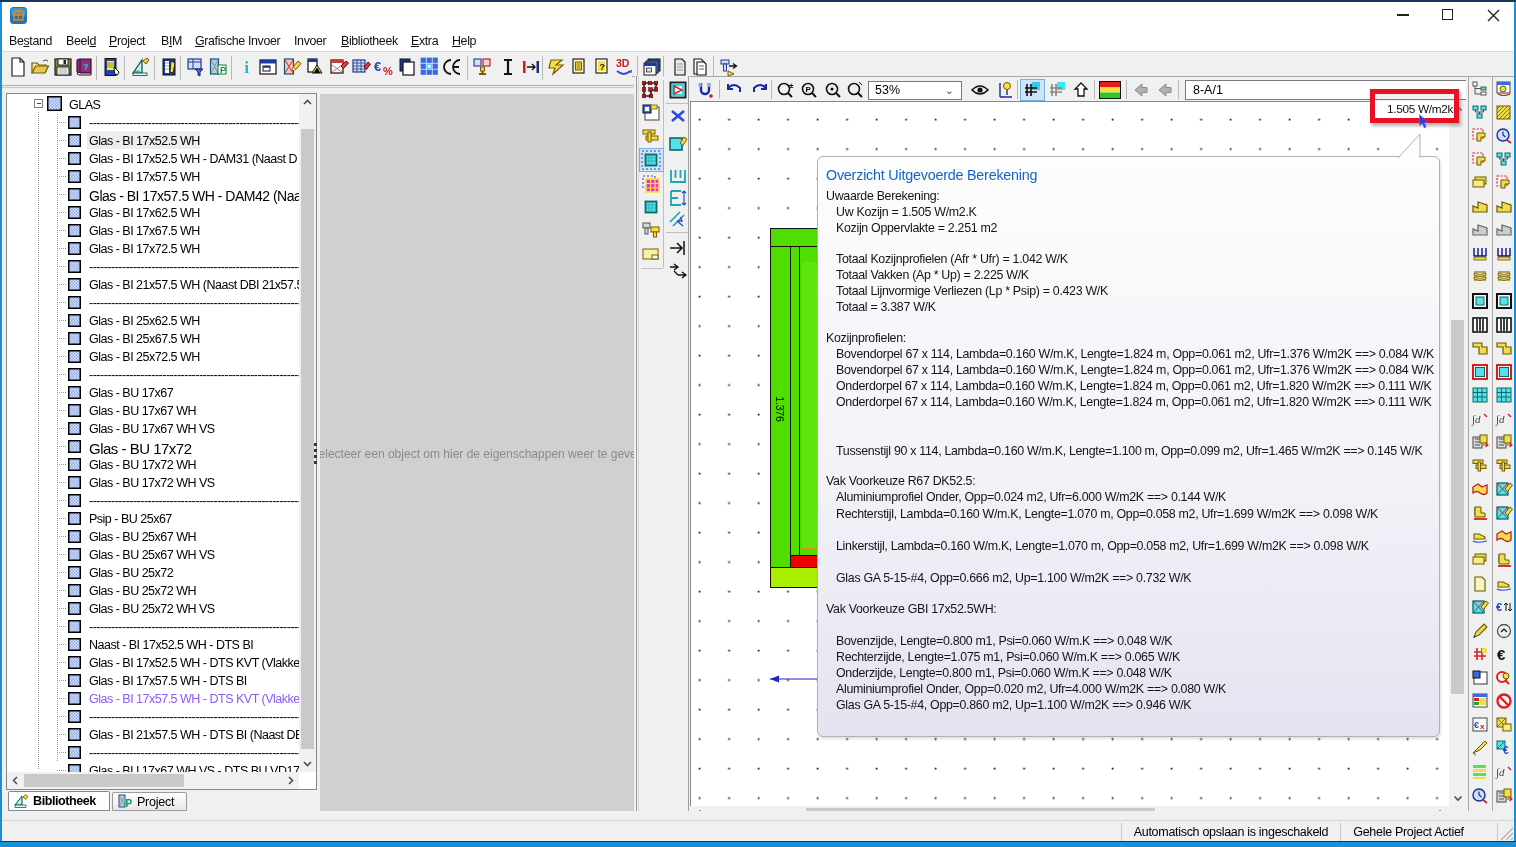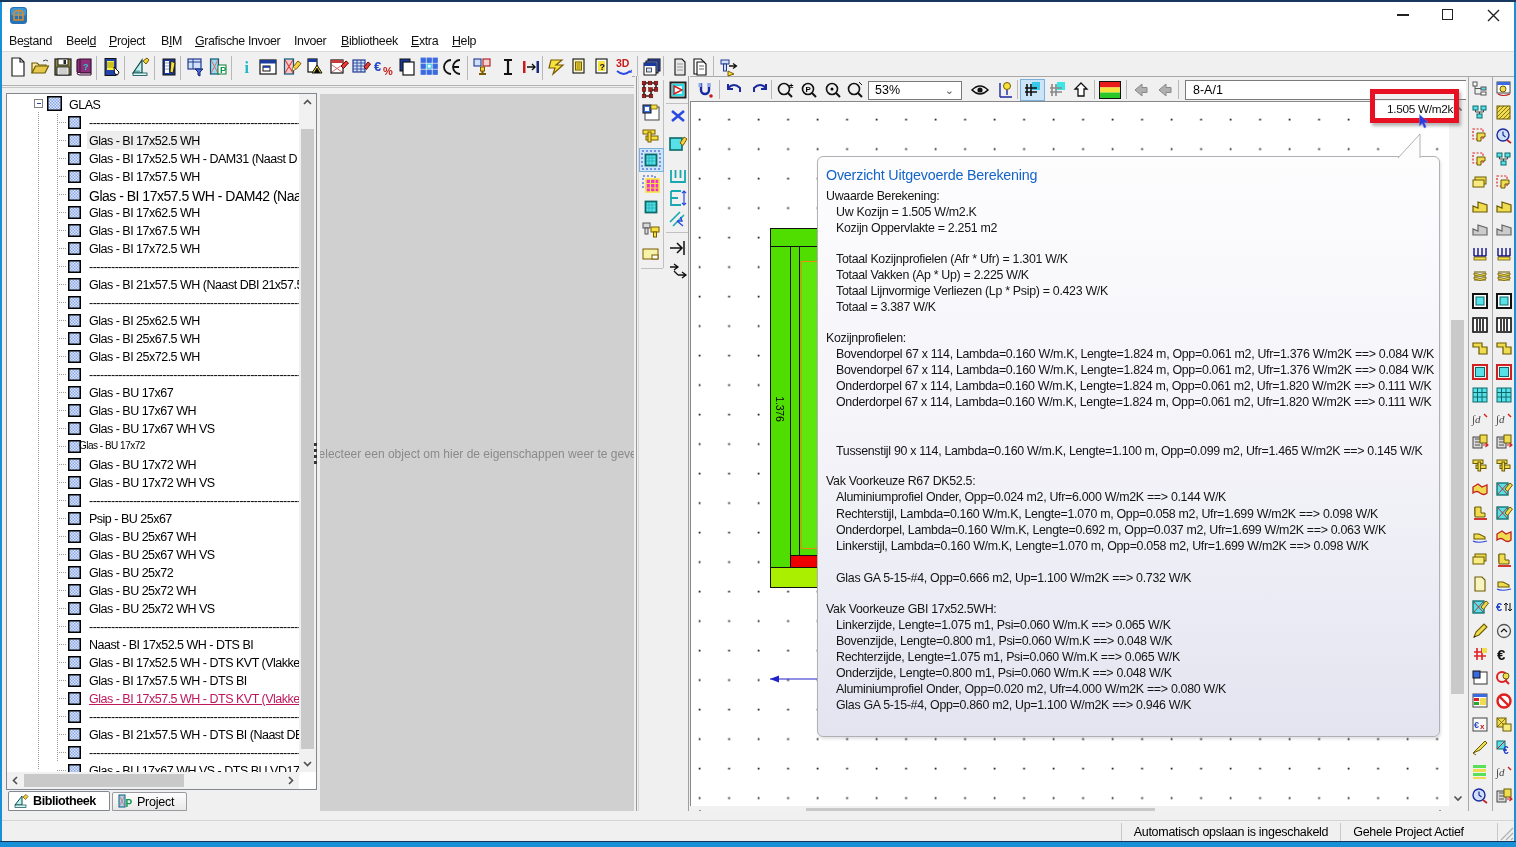--- a/index.html
+++ b/index.html
@@ -442,21 +442,21 @@
 <div style="position:absolute;left:61px;top:345px;width:13px;height:13px;"><svg width="13" height="13" xmlns="http://www.w3.org/2000/svg">
           <defs>
             <pattern id="hb" width="3" height="3" patternUnits="userSpaceOnUse">
               <rect width="3" height="3" fill="#dce6fa"></rect>
               <rect width="1.5" height="1.5" fill="#8aa8e8"></rect>
               <rect x="1.5" y="1.5" width="1.5" height="1.5" fill="#8aa8e8"></rect>
             </pattern>
           </defs>
           <rect x="0.75" y="0.75" width="11.5" height="11.5" fill="url(#hb)" stroke="#000" stroke-width="1.5"></rect>
         </svg></div>
-<div style="position:absolute;left:72px;top:344px;width:220px;height:16px;font-size:10px;letter-spacing:-0.5px;color:#000;white-space:nowrap;padding-top:1.5px;">Glas - BU 17x72</div>
+<div style="position:absolute;left:82px;top:344px;width:220px;height:16px;font-size:15px;letter-spacing:-0.5px;color:#000;white-space:nowrap;padding-top:1.5px;">Glas - BU 17x72</div>
 <div style="position:absolute;left:50px;top:370px;width:10px;height:1px;background-image:repeating-linear-gradient(to right,#9a9a9a 0 1px,transparent 1px 2px);"></div>
 <div style="position:absolute;left:61px;top:363px;width:13px;height:13px;"><svg width="13" height="13" xmlns="http://www.w3.org/2000/svg">
           <defs>
             <pattern id="hb" width="3" height="3" patternUnits="userSpaceOnUse">
               <rect width="3" height="3" fill="#dce6fa"></rect>
               <rect width="1.5" height="1.5" fill="#8aa8e8"></rect>
               <rect x="1.5" y="1.5" width="1.5" height="1.5" fill="#8aa8e8"></rect>
             </pattern>
           </defs>
           <rect x="0.75" y="0.75" width="11.5" height="11.5" fill="url(#hb)" stroke="#000" stroke-width="1.5"></rect>
@@ -610,21 +610,21 @@
 <div style="position:absolute;left:61px;top:597px;width:13px;height:13px;"><svg width="13" height="13" xmlns="http://www.w3.org/2000/svg">
           <defs>
             <pattern id="hb" width="3" height="3" patternUnits="userSpaceOnUse">
               <rect width="3" height="3" fill="#dce6fa"></rect>
               <rect width="1.5" height="1.5" fill="#8aa8e8"></rect>
               <rect x="1.5" y="1.5" width="1.5" height="1.5" fill="#8aa8e8"></rect>
             </pattern>
           </defs>
           <rect x="0.75" y="0.75" width="11.5" height="11.5" fill="url(#hb)" stroke="#000" stroke-width="1.5"></rect>
         </svg></div>
-<div style="position:absolute;left:82px;top:596px;width:220px;height:16px;font-size:12.5px;letter-spacing:-0.5px;color:#be185d;white-space:nowrap;padding-top:1.5px;text-decoration:underline;">Glas - BI 17x57.5 WH - DTS KVT (Vlakke</div>
+<div style="position:absolute;left:82px;top:596px;width:220px;height:16px;font-size:12.5px;letter-spacing:-0.5px;color:#8b5cf6;white-space:nowrap;padding-top:1.5px;">Glas - BI 17x57.5 WH - DTS KVT (Vlakke</div>
 <div style="position:absolute;left:50px;top:622px;width:10px;height:1px;background-image:repeating-linear-gradient(to right,#9a9a9a 0 1px,transparent 1px 2px);"></div>
 <div style="position:absolute;left:61px;top:615px;width:13px;height:13px;"><svg width="13" height="13" xmlns="http://www.w3.org/2000/svg">
           <defs>
             <pattern id="hb" width="3" height="3" patternUnits="userSpaceOnUse">
               <rect width="3" height="3" fill="#dce6fa"></rect>
               <rect width="1.5" height="1.5" fill="#8aa8e8"></rect>
               <rect x="1.5" y="1.5" width="1.5" height="1.5" fill="#8aa8e8"></rect>
             </pattern>
           </defs>
           <rect x="0.75" y="0.75" width="11.5" height="11.5" fill="url(#hb)" stroke="#000" stroke-width="1.5"></rect>
@@ -908,38 +908,36 @@
 <div style="position:absolute;left:806px;top:808px;width:349px;height:12px;background:#c9c9c9;"></div>
 <div style="position:absolute;left:817px;top:156px;width:623px;height:581px;background:linear-gradient(#fdfdfe, #f2f2f8 55%, #e4e4f1);border:1px solid #b0b0b6;border-radius:6px;box-shadow:1px 2px 3px rgba(0,0,0,0.12);"></div>
 <div style="position:absolute;left:1396px;top:132px;width:28px;height:27px;"><svg width="28" height="27" viewBox="0 0 28 27" xmlns="http://www.w3.org/2000/svg">
         <path d="M2 26 L24 2 L24 26 Z" fill="#fdfdfe" stroke="#fdfdfe"></path>
         <path d="M2 26 L24 2 L24 26" fill="none" stroke="#b0b0b6" stroke-width="1"></path>
       </svg></div>
 <div style="position:absolute;left:826px;top:167px;width:500px;height:18px;font-size:14.3px;color:#1464c8;letter-spacing:-0.2px;">Overzicht Uitgevoerde Berekening</div>
 <div style="position:absolute;left:826px;top:189px;width:625px;height:16px;font-size:12.4px;color:#141414;white-space:nowrap;letter-spacing:-0.3px;">Uwaarde Berekening:</div>
 <div style="position:absolute;left:836px;top:205.1px;width:625px;height:16px;font-size:12.4px;color:#141414;white-space:nowrap;letter-spacing:-0.3px;">Uw Kozijn = 1.505 W/m2.K</div>
 <div style="position:absolute;left:836px;top:221.2px;width:625px;height:16px;font-size:12.4px;color:#141414;white-space:nowrap;letter-spacing:-0.3px;">Kozijn Oppervlakte = 2.251 m2</div>
-<div style="position:absolute;left:836px;top:251.89999999999998px;width:625px;height:16px;font-size:12.4px;color:#141414;white-space:nowrap;letter-spacing:-0.3px;">Totaal Kozijnprofielen (Afr * Ufr) = 1.301 W/K</div>
+<div style="position:absolute;left:836px;top:251.89999999999998px;width:625px;height:16px;font-size:12.4px;color:#141414;white-space:nowrap;letter-spacing:-0.3px;">Totaal Kozijnprofielen (Afr * Ufr) = 1.042 W/K</div>
 <div style="position:absolute;left:836px;top:268.0px;width:625px;height:16px;font-size:12.4px;color:#141414;white-space:nowrap;letter-spacing:-0.3px;">Totaal Vakken (Ap * Up) = 2.225 W/K</div>
 <div style="position:absolute;left:836px;top:284.1px;width:625px;height:16px;font-size:12.4px;color:#141414;white-space:nowrap;letter-spacing:-0.3px;">Totaal Lijnvormige Verliezen (Lp * Psip) = 0.423 W/K</div>
 <div style="position:absolute;left:836px;top:300.20000000000005px;width:625px;height:16px;font-size:12.4px;color:#141414;white-space:nowrap;letter-spacing:-0.3px;">Totaal = 3.387 W/K</div>
 <div style="position:absolute;left:826px;top:330.9000000000001px;width:625px;height:16px;font-size:12.4px;color:#141414;white-space:nowrap;letter-spacing:-0.3px;">Kozijnprofielen:</div>
 <div style="position:absolute;left:836px;top:347.0000000000001px;width:625px;height:16px;font-size:12.4px;color:#141414;white-space:nowrap;letter-spacing:-0.3px;">Bovendorpel 67 x 114, Lambda=0.160 W/m.K, Lengte=1.824 m, Opp=0.061 m2, Ufr=1.376 W/m2K ==&gt; 0.084 W/K</div>
 <div style="position:absolute;left:836px;top:363.10000000000014px;width:625px;height:16px;font-size:12.4px;color:#141414;white-space:nowrap;letter-spacing:-0.3px;">Bovendorpel 67 x 114, Lambda=0.160 W/m.K, Lengte=1.824 m, Opp=0.061 m2, Ufr=1.376 W/m2K ==&gt; 0.084 W/K</div>
 <div style="position:absolute;left:836px;top:379.20000000000016px;width:625px;height:16px;font-size:12.4px;color:#141414;white-space:nowrap;letter-spacing:-0.3px;">Onderdorpel 67 x 114, Lambda=0.160 W/m.K, Lengte=1.824 m, Opp=0.061 m2, Ufr=1.820 W/m2K ==&gt; 0.111 W/K</div>
 <div style="position:absolute;left:836px;top:395.3000000000002px;width:625px;height:16px;font-size:12.4px;color:#141414;white-space:nowrap;letter-spacing:-0.3px;">Onderdorpel 67 x 114, Lambda=0.160 W/m.K, Lengte=1.824 m, Opp=0.061 m2, Ufr=1.820 W/m2K ==&gt; 0.111 W/K</div>
 <div style="position:absolute;left:836px;top:443.60000000000025px;width:625px;height:16px;font-size:12.4px;color:#141414;white-space:nowrap;letter-spacing:-0.3px;">Tussenstijl 90 x 114, Lambda=0.160 W/m.K, Lengte=1.100 m, Opp=0.099 m2, Ufr=1.465 W/m2K ==&gt; 0.145 W/K</div>
 <div style="position:absolute;left:826px;top:474.3000000000003px;width:625px;height:16px;font-size:12.4px;color:#141414;white-space:nowrap;letter-spacing:-0.3px;">Vak Voorkeuze R67 DK52.5:</div>
 <div style="position:absolute;left:836px;top:490.4000000000003px;width:625px;height:16px;font-size:12.4px;color:#141414;white-space:nowrap;letter-spacing:-0.3px;">Aluminiumprofiel Onder, Opp=0.024 m2, Ufr=6.000 W/m2K ==&gt; 0.144 W/K</div>
 <div style="position:absolute;left:836px;top:506.50000000000034px;width:625px;height:16px;font-size:12.4px;color:#141414;white-space:nowrap;letter-spacing:-0.3px;">Rechterstijl, Lambda=0.160 W/m.K, Lengte=1.070 m, Opp=0.058 m2, Ufr=1.699 W/m2K ==&gt; 0.098 W/K</div>
-<div style="position:absolute;left:836px;top:522.6000000000004px;width:625px;height:16px;font-size:12.4px;color:#141414;white-space:nowrap;letter-spacing:-0.3px;">Onderdorpel, Lambda=0.160 W/m.K, Lengte=0.692 m, Opp=0.037 m2, Ufr=1.699 W/m2K ==&gt; 0.063 W/K</div>
 <div style="position:absolute;left:836px;top:538.7000000000004px;width:625px;height:16px;font-size:12.4px;color:#141414;white-space:nowrap;letter-spacing:-0.3px;">Linkerstijl, Lambda=0.160 W/m.K, Lengte=1.070 m, Opp=0.058 m2, Ufr=1.699 W/m2K ==&gt; 0.098 W/K</div>
 <div style="position:absolute;left:836px;top:570.9000000000004px;width:625px;height:16px;font-size:12.4px;color:#141414;white-space:nowrap;letter-spacing:-0.3px;">Glas GA 5-15-#4, Opp=0.666 m2, Up=1.100 W/m2K ==&gt; 0.732 W/K</div>
 <div style="position:absolute;left:826px;top:601.6000000000005px;width:625px;height:16px;font-size:12.4px;color:#141414;white-space:nowrap;letter-spacing:-0.3px;">Vak Voorkeuze GBI 17x52.5WH:</div>
-<div style="position:absolute;left:836px;top:617.7000000000005px;width:625px;height:16px;font-size:12.4px;color:#141414;white-space:nowrap;letter-spacing:-0.3px;">Linkerzijde, Lengte=1.075 m1, Psi=0.060 W/m.K ==&gt; 0.065 W/K</div>
 <div style="position:absolute;left:836px;top:633.8000000000005px;width:625px;height:16px;font-size:12.4px;color:#141414;white-space:nowrap;letter-spacing:-0.3px;">Bovenzijde, Lengte=0.800 m1, Psi=0.060 W/m.K ==&gt; 0.048 W/K</div>
 <div style="position:absolute;left:836px;top:649.9000000000005px;width:625px;height:16px;font-size:12.4px;color:#141414;white-space:nowrap;letter-spacing:-0.3px;">Rechterzijde, Lengte=1.075 m1, Psi=0.060 W/m.K ==&gt; 0.065 W/K</div>
 <div style="position:absolute;left:836px;top:666.0000000000006px;width:625px;height:16px;font-size:12.4px;color:#141414;white-space:nowrap;letter-spacing:-0.3px;">Onderzijde, Lengte=0.800 m1, Psi=0.060 W/m.K ==&gt; 0.048 W/K</div>
 <div style="position:absolute;left:836px;top:682.1000000000006px;width:625px;height:16px;font-size:12.4px;color:#141414;white-space:nowrap;letter-spacing:-0.3px;">Aluminiumprofiel Onder, Opp=0.020 m2, Ufr=4.000 W/m2K ==&gt; 0.080 W/K</div>
 <div style="position:absolute;left:836px;top:698.2000000000006px;width:625px;height:16px;font-size:12.4px;color:#141414;white-space:nowrap;letter-spacing:-0.3px;">Glas GA 5-15-#4, Opp=0.860 m2, Up=1.100 W/m2K ==&gt; 0.946 W/K</div>
 <div style="position:absolute;left:1375px;top:94px;width:78px;height:5px;background:#f0f0f0;"></div>
 <div style="position:absolute;left:1375px;top:101px;width:78px;height:17px;background:#fff;"></div>
 <div style="position:absolute;left:1370px;top:89px;width:89px;height:34px;border:5px solid #e81123;background:transparent;box-shadow:2px 3px 3px rgba(120,120,120,0.55);"></div>
 <div style="position:absolute;left:1387px;top:102px;width:64px;height:14px;font-size:11.8px;letter-spacing:-0.3px;color:#101010;white-space:nowrap;">1.505 W/m2k</div>
 <div style="position:absolute;left:1418px;top:114px;width:11px;height:17px;"><svg width="11" height="17" viewBox="0 0 11 17" xmlns="http://www.w3.org/2000/svg">

